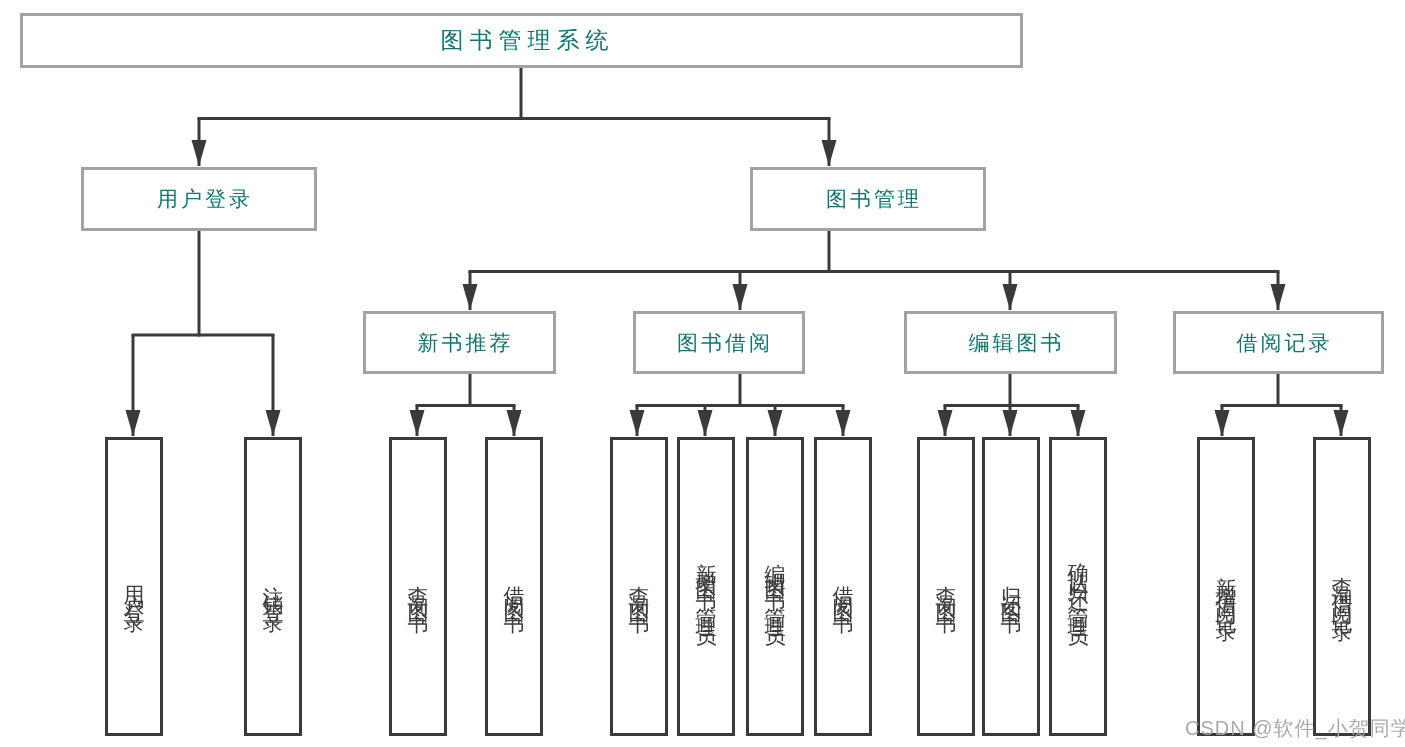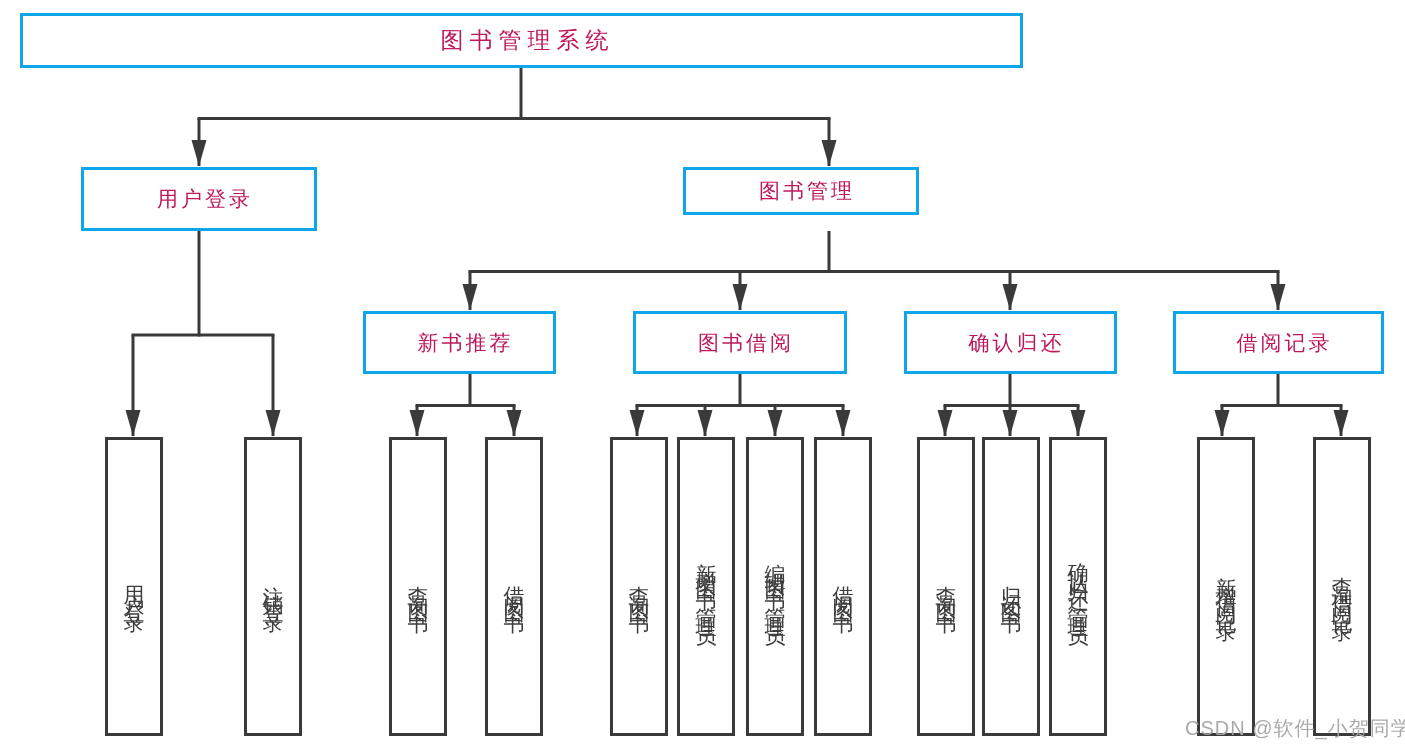--- a/index.html
+++ b/index.html
@@ -11,22 +11,22 @@
     font-family: "Liberation Sans", "DejaVu Sans", sans-serif;
     overflow: hidden;
   }
   #wires { position: absolute; left: 0; top: 0; width: 1405px; height: 747px; }
   #wires line { stroke: #3a3a3a; stroke-width: 3; }
   #wires polygon { fill: #3a3a3a; }
   .box {
     position: absolute;
     box-sizing: border-box;
     background: #ffffff;
-    border: 3px solid #0ea5e9;
-    color: #be185d;
+    border: 3px solid #a3a3a3;
+    color: #0f766e;
     display: flex;
     align-items: center;
     justify-content: center;
     font-size: 21px;
     letter-spacing: 3px;
     white-space: nowrap;
     padding-left: 12px;
   }
   .box.root { font-size: 23px; letter-spacing: 6px; }
   .vbox {
@@ -105,25 +105,25 @@
 
     <line x1="1278" y1="374" x2="1278" y2="407"></line>
     <line x1="1220.5" y1="405.5" x2="1342.5" y2="405.5"></line>
     <line x1="1222" y1="405.5" x2="1222" y2="436" marker-end="url(#arr)"></line>
     <line x1="1341" y1="405.5" x2="1341" y2="436" marker-end="url(#arr)"></line>
   </svg>
 
   <div class="box root" style="left:20px; top:13px; width:1003px; height:55px;">图书管理系统</div>
 
   <div class="box" style="left:81px; top:167px; width:236px; height:64px;">用户登录</div>
-  <div class="box" style="left:683px; top:167px; width:236px; height:48px;">图书管理</div>
+  <div class="box" style="left:750px; top:167px; width:236px; height:64px;">图书管理</div>
 
   <div class="box" style="left:363px; top:311px; width:193px; height:63px;">新书推荐</div>
-  <div class="box" style="left:633px; top:311px; width:214px; height:63px;">图书借阅</div>
-  <div class="box" style="left:904px; top:311px; width:213px; height:63px;">确认归还</div>
+  <div class="box" style="left:633px; top:311px; width:172px; height:63px;">图书借阅</div>
+  <div class="box" style="left:904px; top:311px; width:213px; height:63px;">编辑图书</div>
   <div class="box" style="left:1173px; top:311px; width:211px; height:63px;">借阅记录</div>
 
   <div class="vbox" style="left:105px;">用户登录</div>
   <div class="vbox" style="left:244px;">注销登录</div>
 
   <div class="vbox" style="left:389px;">查询图书</div>
   <div class="vbox" style="left:485px;">借阅图书</div>
 
   <div class="vbox" style="left:610px;">查询图书</div>
   <div class="vbox" style="left:677px;">新增图书（管理员）</div>

